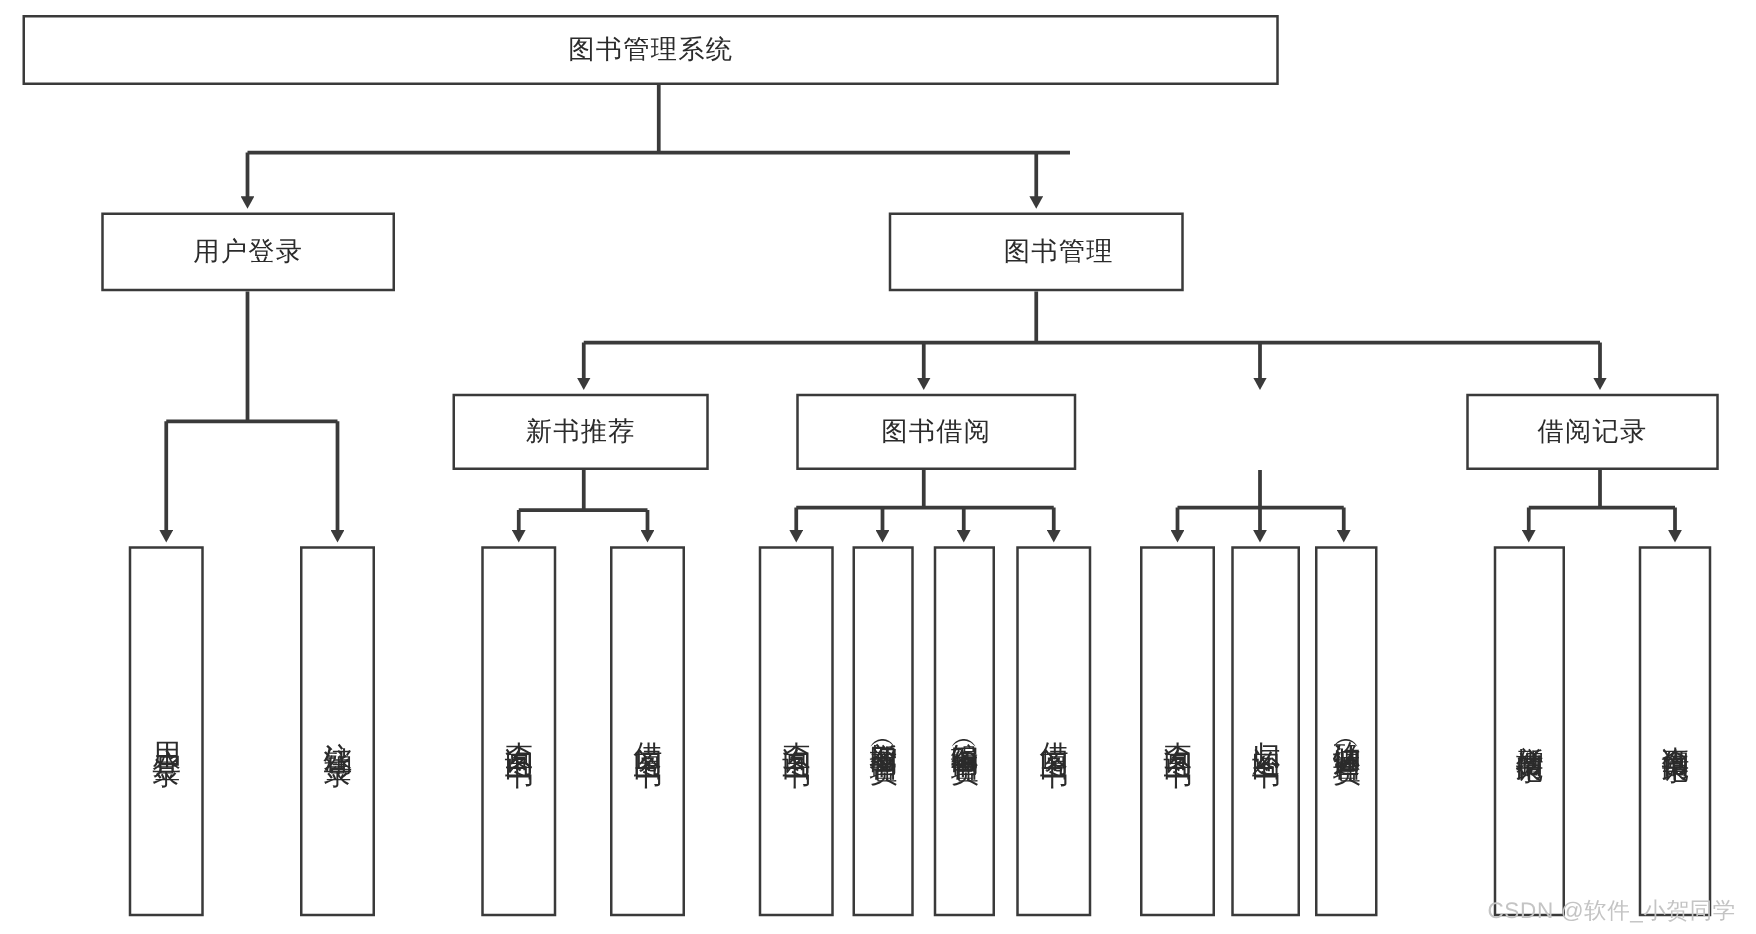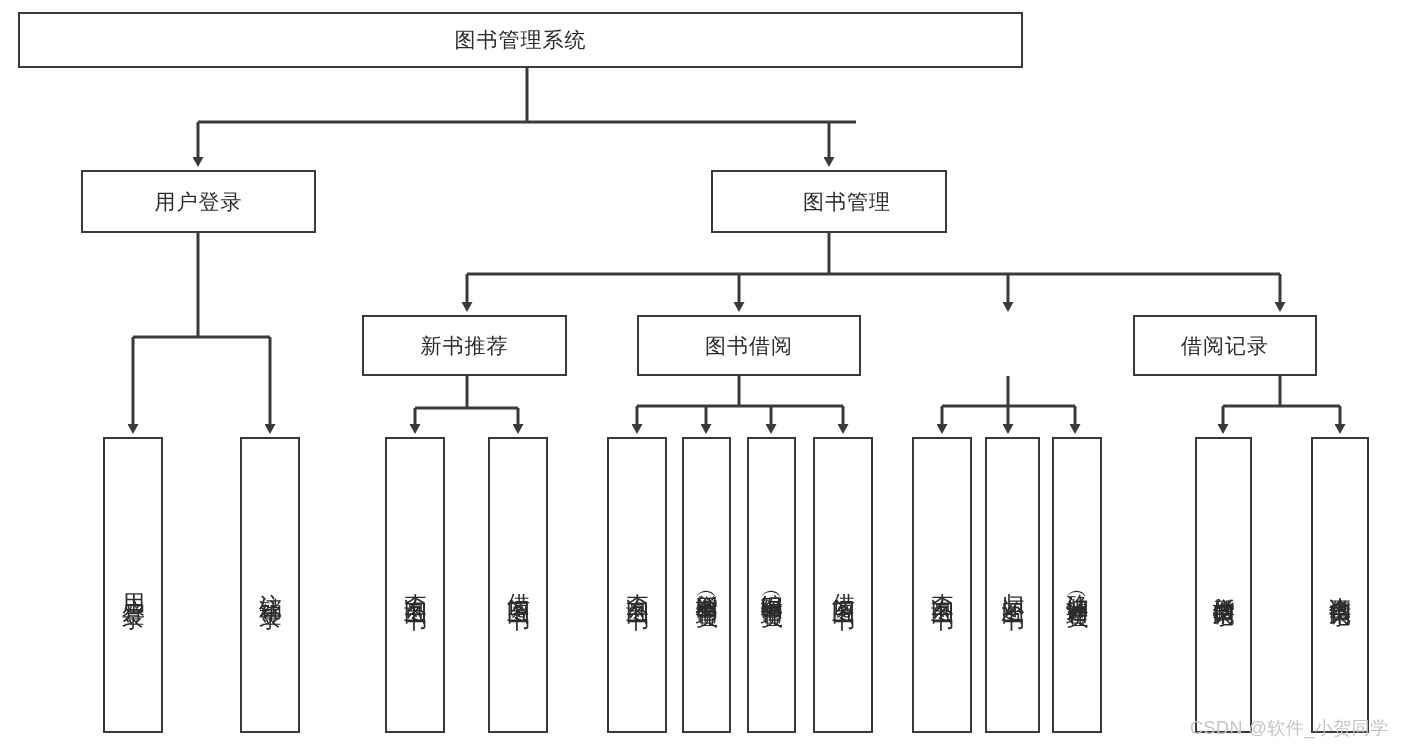--- a/index.html
+++ b/index.html
@@ -81,21 +81,21 @@
   <div class="node h-node" style="left:711px;top:170px;width:236px;height:63px;padding-left:36px;">
     <span class="node-label">图书管理</span>
   </div>
 
   <div class="node h-node" style="left:362px;top:315px;width:205px;height:61px;">
     <span class="node-label">新书推荐</span>
   </div>
   <div class="node h-node" style="left:637px;top:315px;width:224px;height:61px;">
     <span class="node-label">图书借阅</span>
   </div>
-  <div class="node h-node" style="left:1133px;top:315px;width:184px;height:61px;">
+  <div class="node h-node" style="left:1173px;top:315px;width:202px;height:61px;">
     <span class="node-label">借阅记录</span>
   </div>
 
   <div class="node v-node" style="left:103px;top:437px;width:60px;height:296px;">
     <span class="node-label">用户登录</span>
   </div>
   <div class="node v-node" style="left:240px;top:437px;width:60px;height:296px;">
     <span class="node-label">注销登录</span>
   </div>
 

